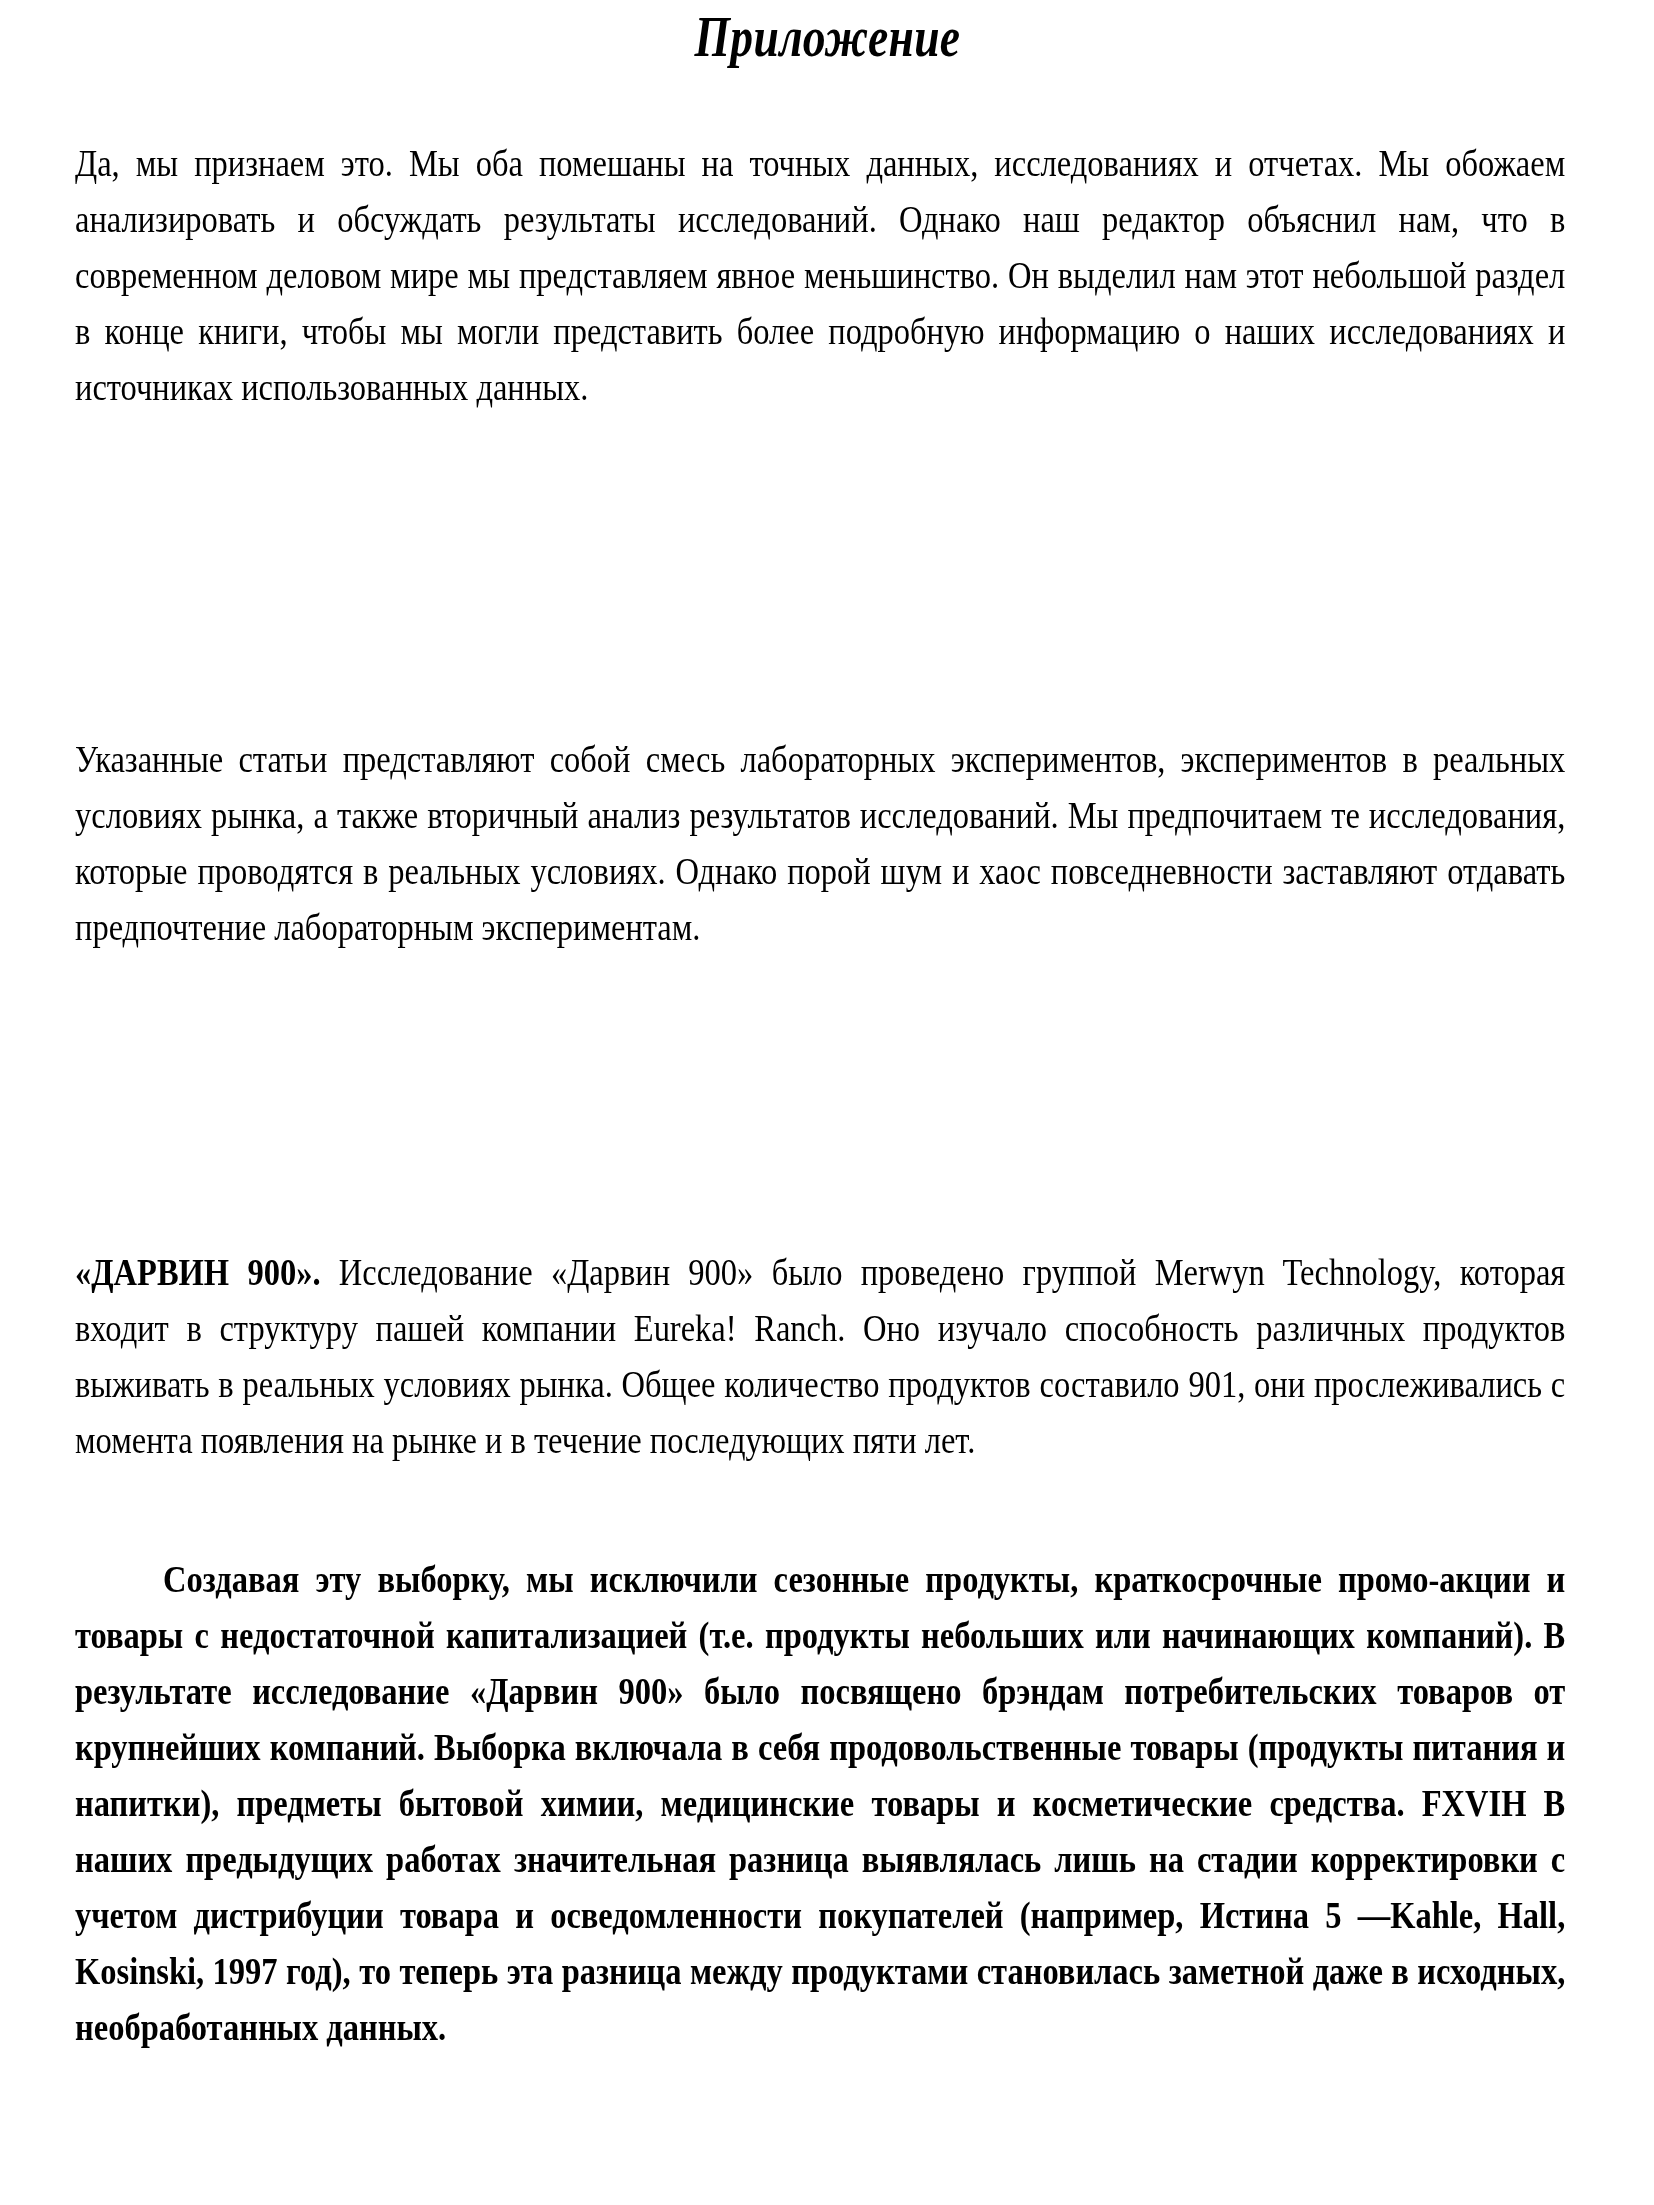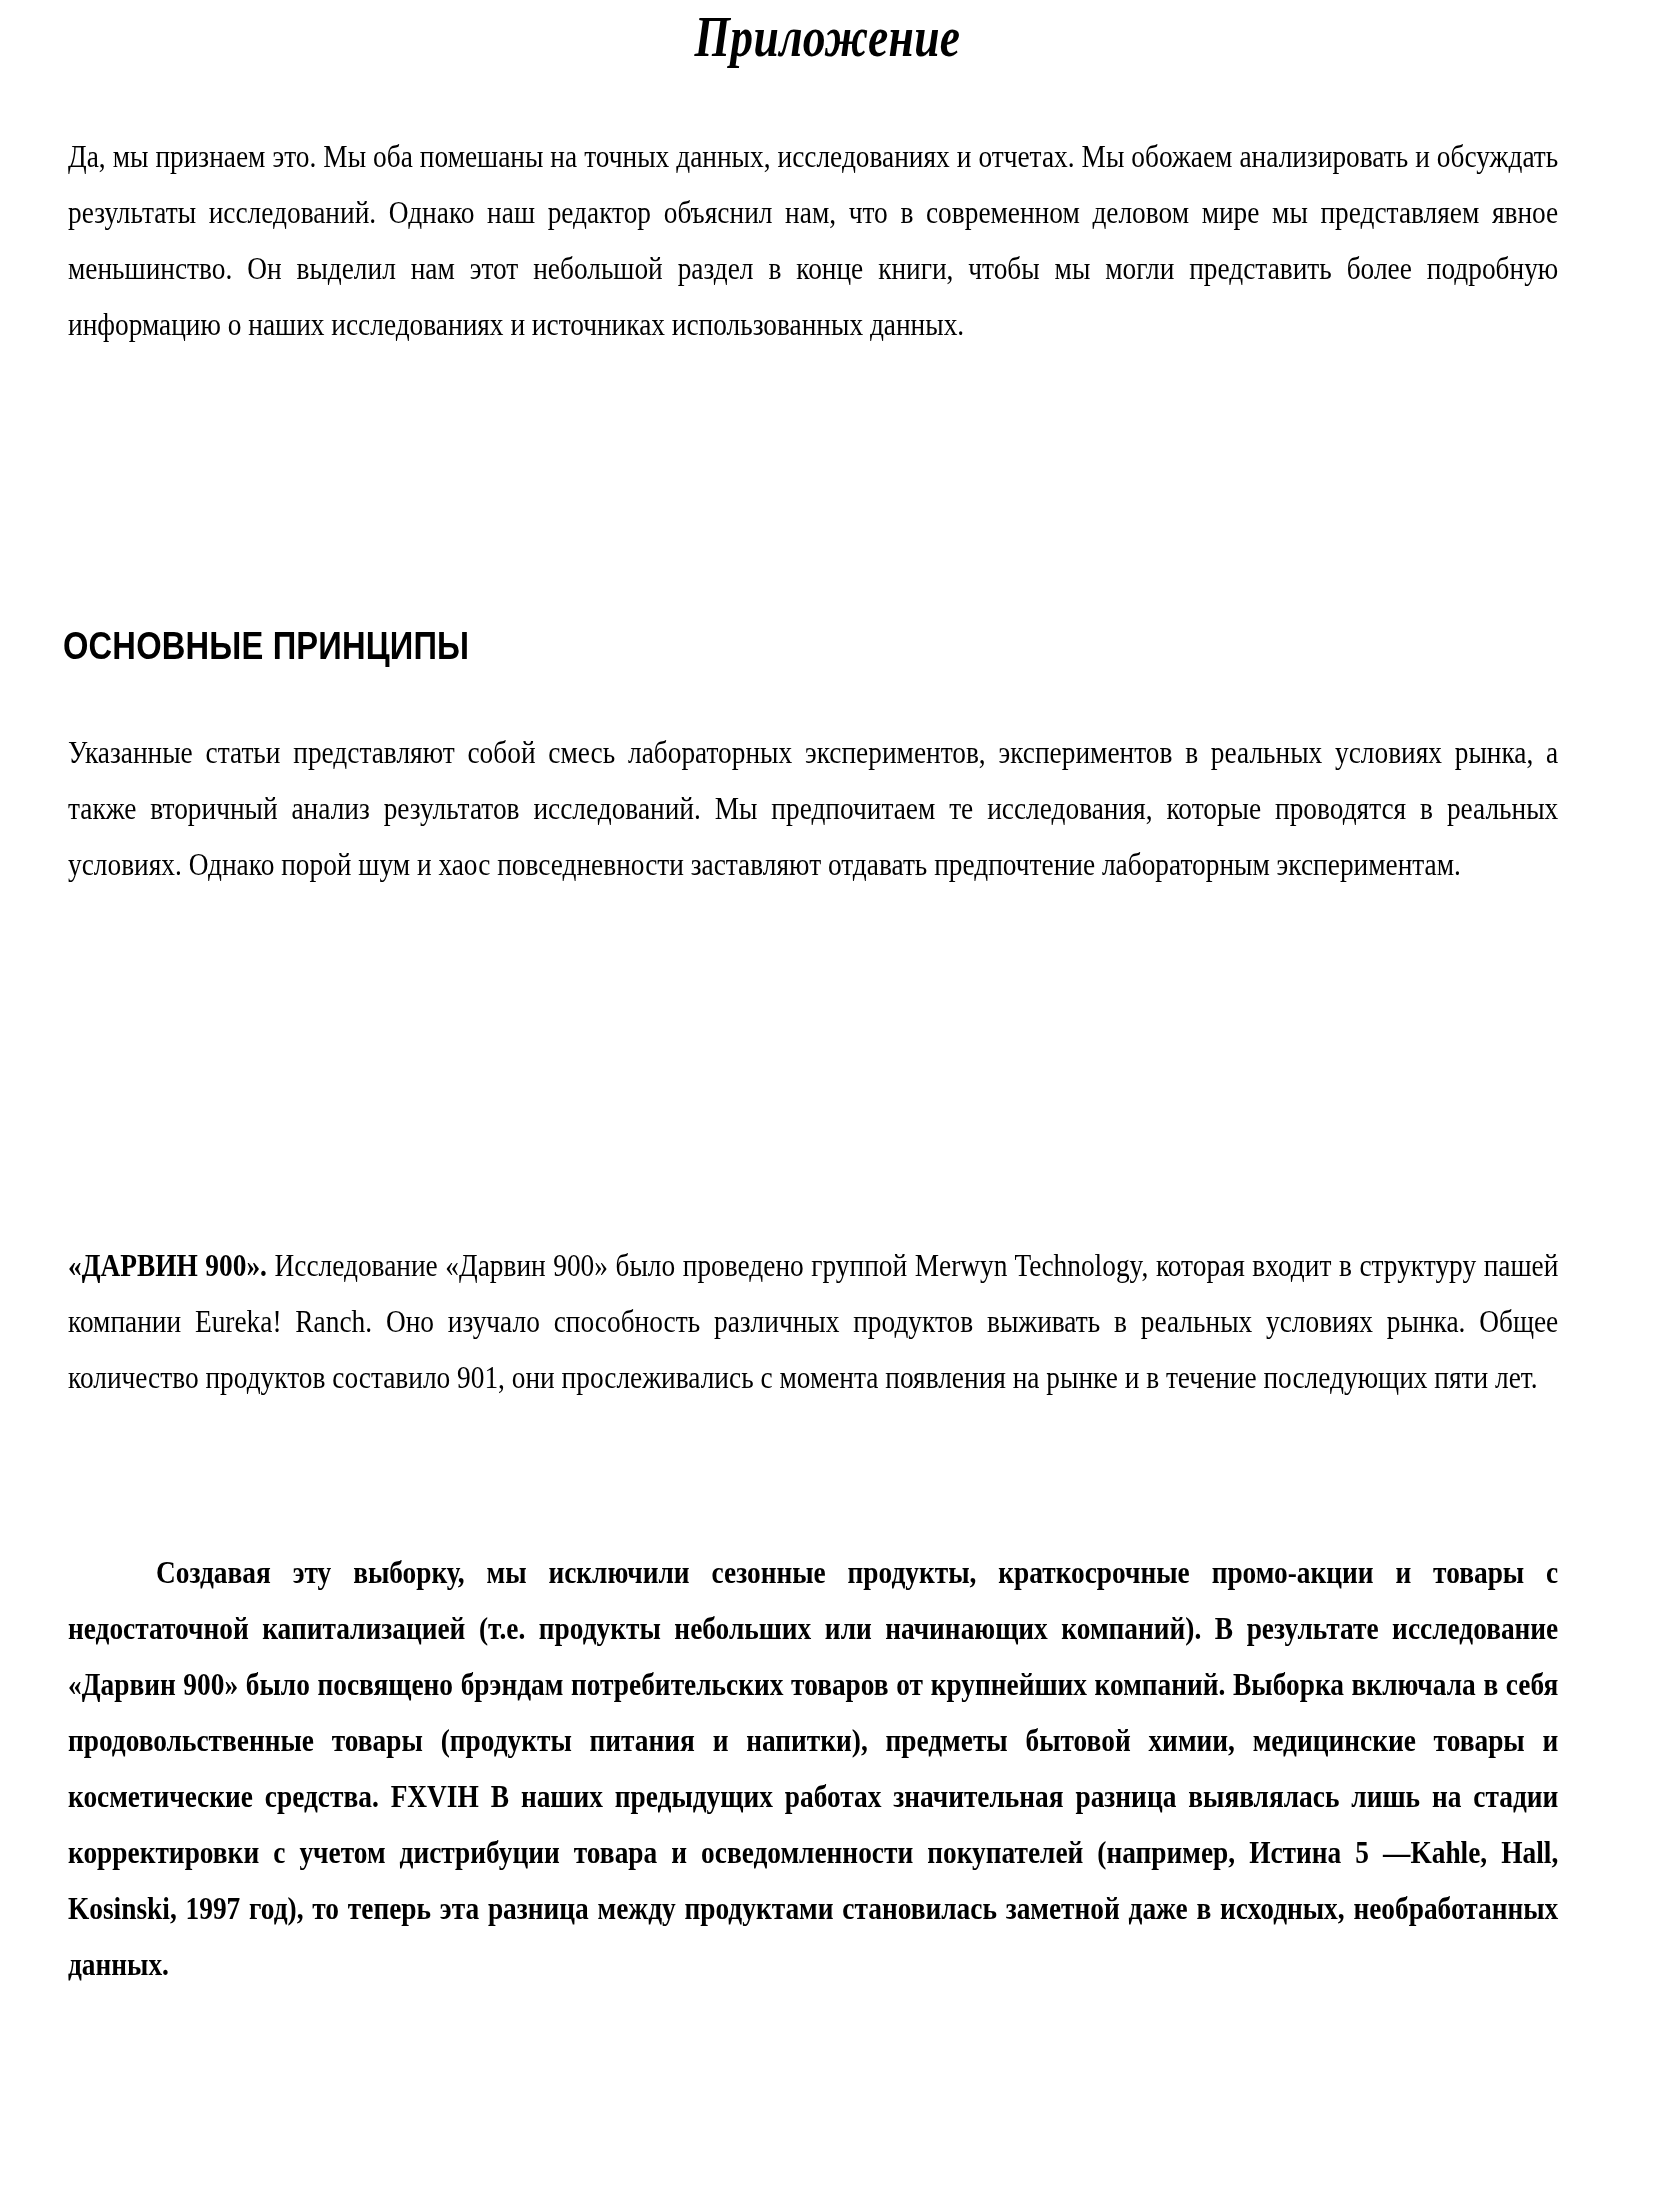--- a/index.html
+++ b/index.html
@@ -54,25 +54,25 @@
     text-align: left;
     margin: 0;
     transform: scaleX(0.86);
     transform-origin: left top;
     white-space: nowrap;
   }
 
   
   .para {
     font-family: "Liberation Serif", "DejaVu Serif", serif;
-    font-size: 32px;
+    font-size: 38px;
     line-height: 56px;
     text-align: justify;
     text-justify: inter-word;
-    margin: 5px;
+    margin: 12px;
     hyphens: manual;
     word-spacing: 0px;
   }
 
   
   .narrow {
     display: block;
     transform: scaleX(0.855);
     transform-origin: left top;
     width: 1743px; 
@@ -106,23 +106,20 @@
   <div class="blk" id="title-block">
     <h1 class="doc-title">Приложение</h1>
   </div>
 
   <div class="blk" id="para-intro">
     <p class="para">
       <span class="narrow">Да, мы признаем это. Мы оба помешаны на точных данных, исследованиях и отчетах. Мы обожаем анализировать и обсуждать результаты исследований. Однако наш редактор объяснил нам, что в современном деловом мире мы представляем явное меньшинство. Он выделил нам этот небольшой раздел в конце книги, чтобы мы могли представить более подробную информацию о наших исследованиях и источниках использованных данных.</span>
     </p>
   </div>
 
-  <div class="blk" id="head-principles">
-    <h2 class="section-heading">ОСНОВНЫЕ ПРИНЦИПЫ</h2>
-  </div>
 
   <div class="blk" id="para-principles">
     <p class="para">
       <span class="narrow">Указанные статьи представляют собой смесь лабораторных экспериментов, экспериментов в реальных условиях рынка, а также вторичный анализ результатов исследований. Мы предпочитаем те исследования, которые проводятся в реальных условиях. Однако порой шум и хаос повседневности заставляют отдавать предпочтение лабораторным экспериментам.</span>
     </p>
   </div>
 
 
   <div class="blk" id="para-darwin">
     <p class="para">

